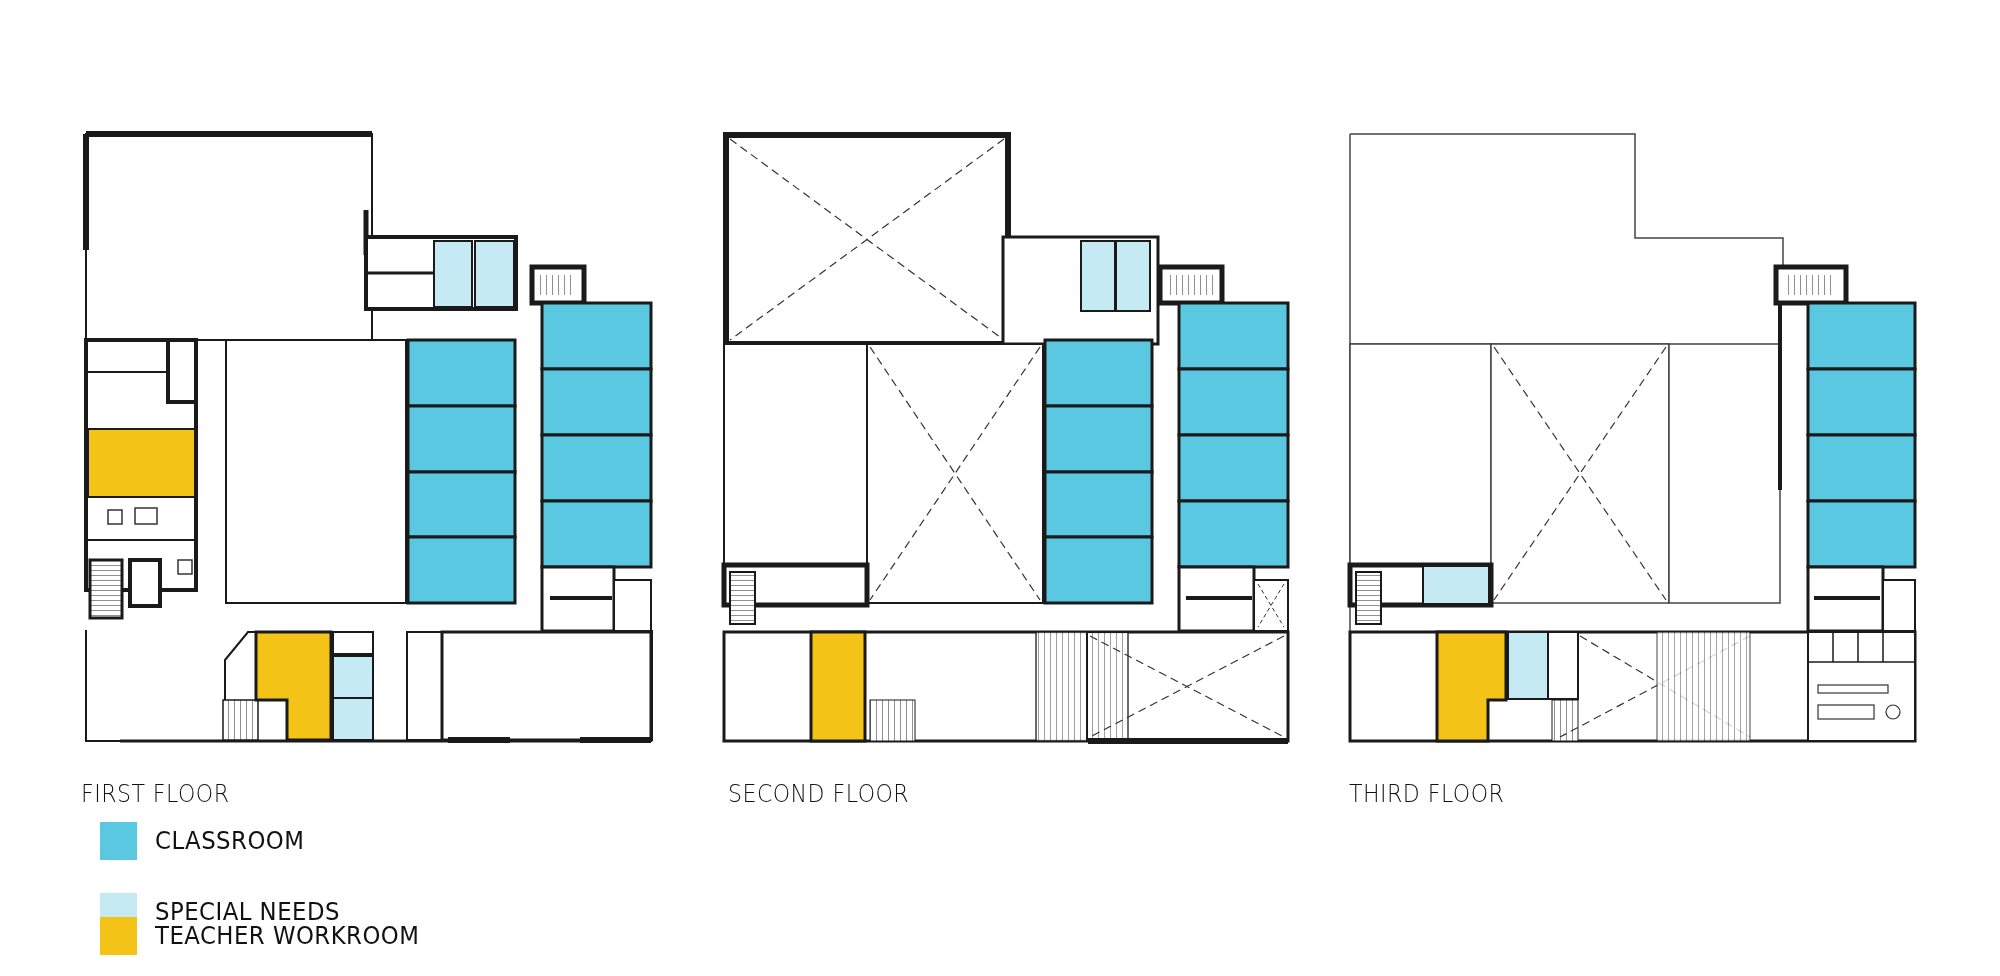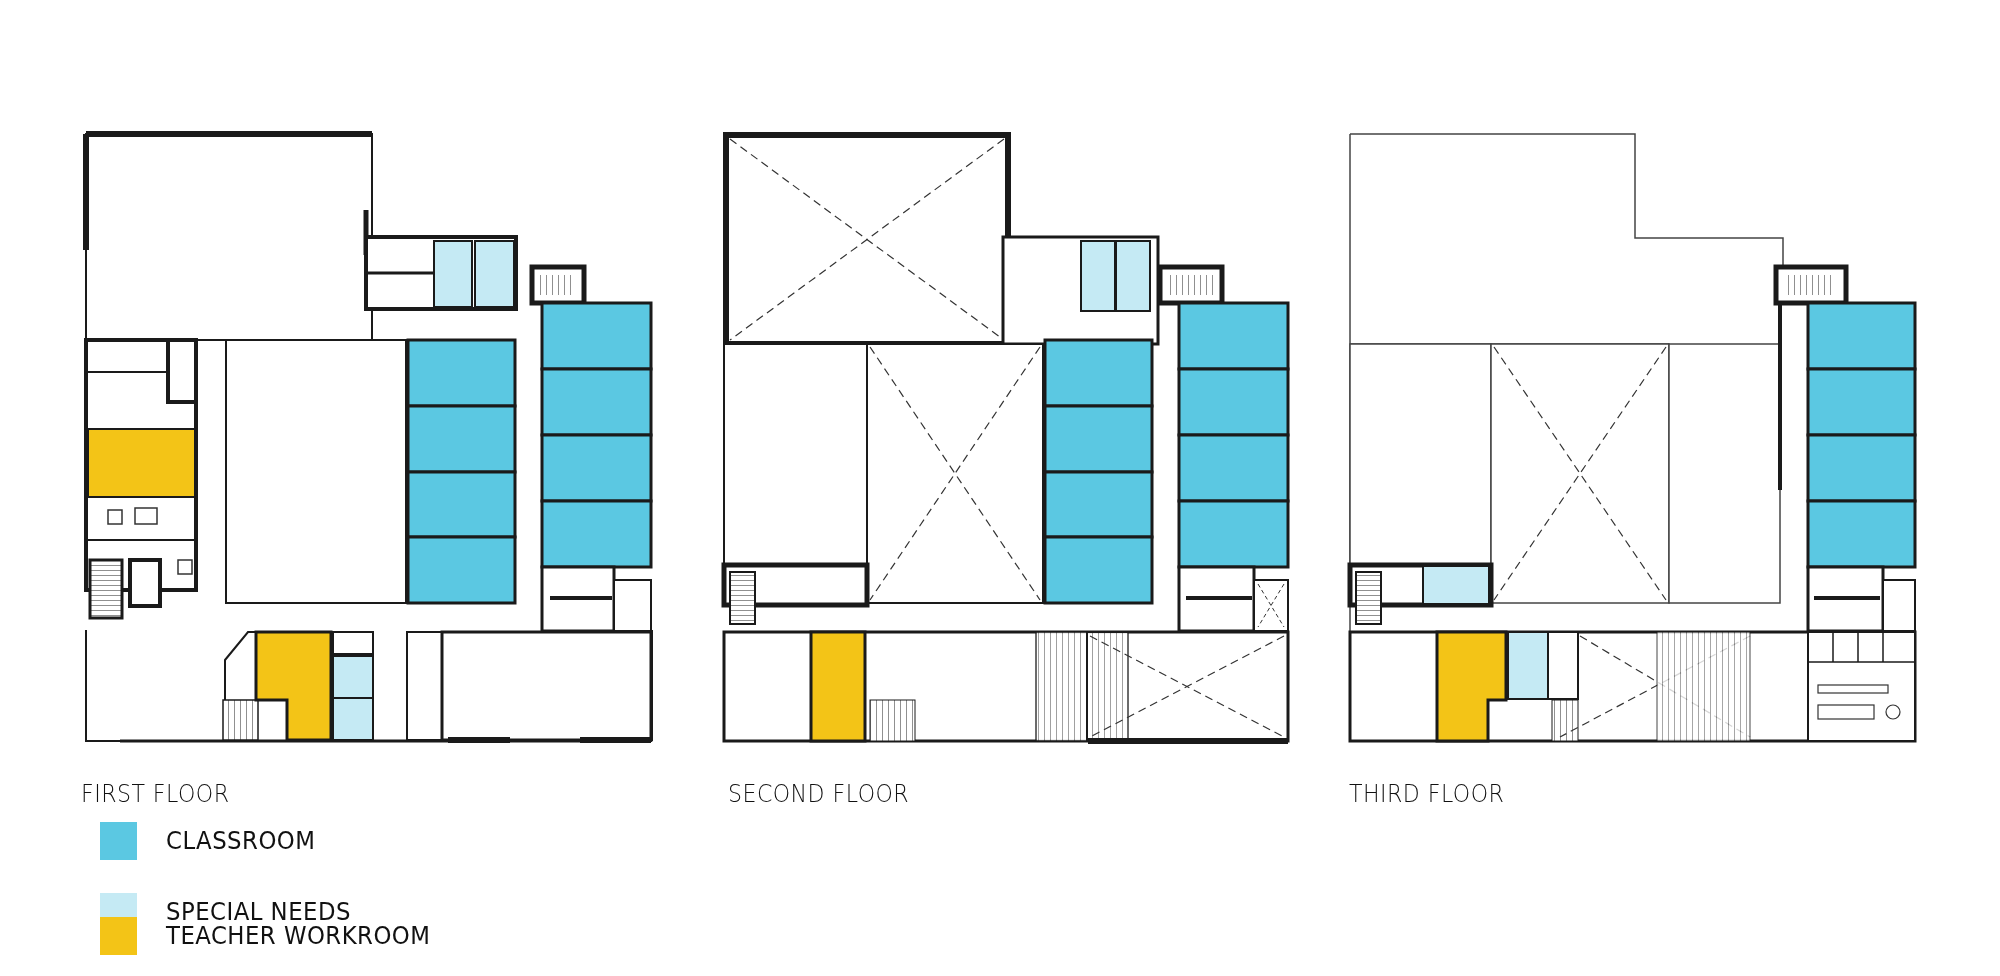--- a/index.html
+++ b/index.html
@@ -1,19 +1,19 @@
 <!DOCTYPE html>
 <html><head>
 <meta charset="utf-8">
 <style>
   html, body { margin:0; padding:0; background:#ffffff; }
   body { width:2000px; height:976px; position:relative; overflow:hidden; font-family:"DejaVu Sans", sans-serif; }
   #plan { position:absolute; left:0; top:0; }
   .floor-title { position:absolute; font-size:24px; color:#111; letter-spacing:0.5px; font-family:"DejaVu Sans", sans-serif; font-weight:300; transform:scaleX(0.92); transform-origin:left top; }
-  .legend-item { position:absolute; display:flex; align-items:center;gap:11px; }
+  .legend-item { position:absolute; display:flex; align-items:center; }
   .swatch { width:37px; height:38px; display:inline-block; }
   .legend-label { margin-left:18px; font-size:24px; color:#111; transform:scaleX(0.95); transform-origin:left center; letter-spacing:0.5px; }
 </style>
 </head>
 <body>
 
 <svg id="plan" width="2000" height="976" viewBox="0 0 2000 976" xmlns="http://www.w3.org/2000/svg">
   <defs>
     <pattern id="stairs" width="6" height="10" patternUnits="userSpaceOnUse">
       <rect width="6" height="10" fill="#fff"></rect>

